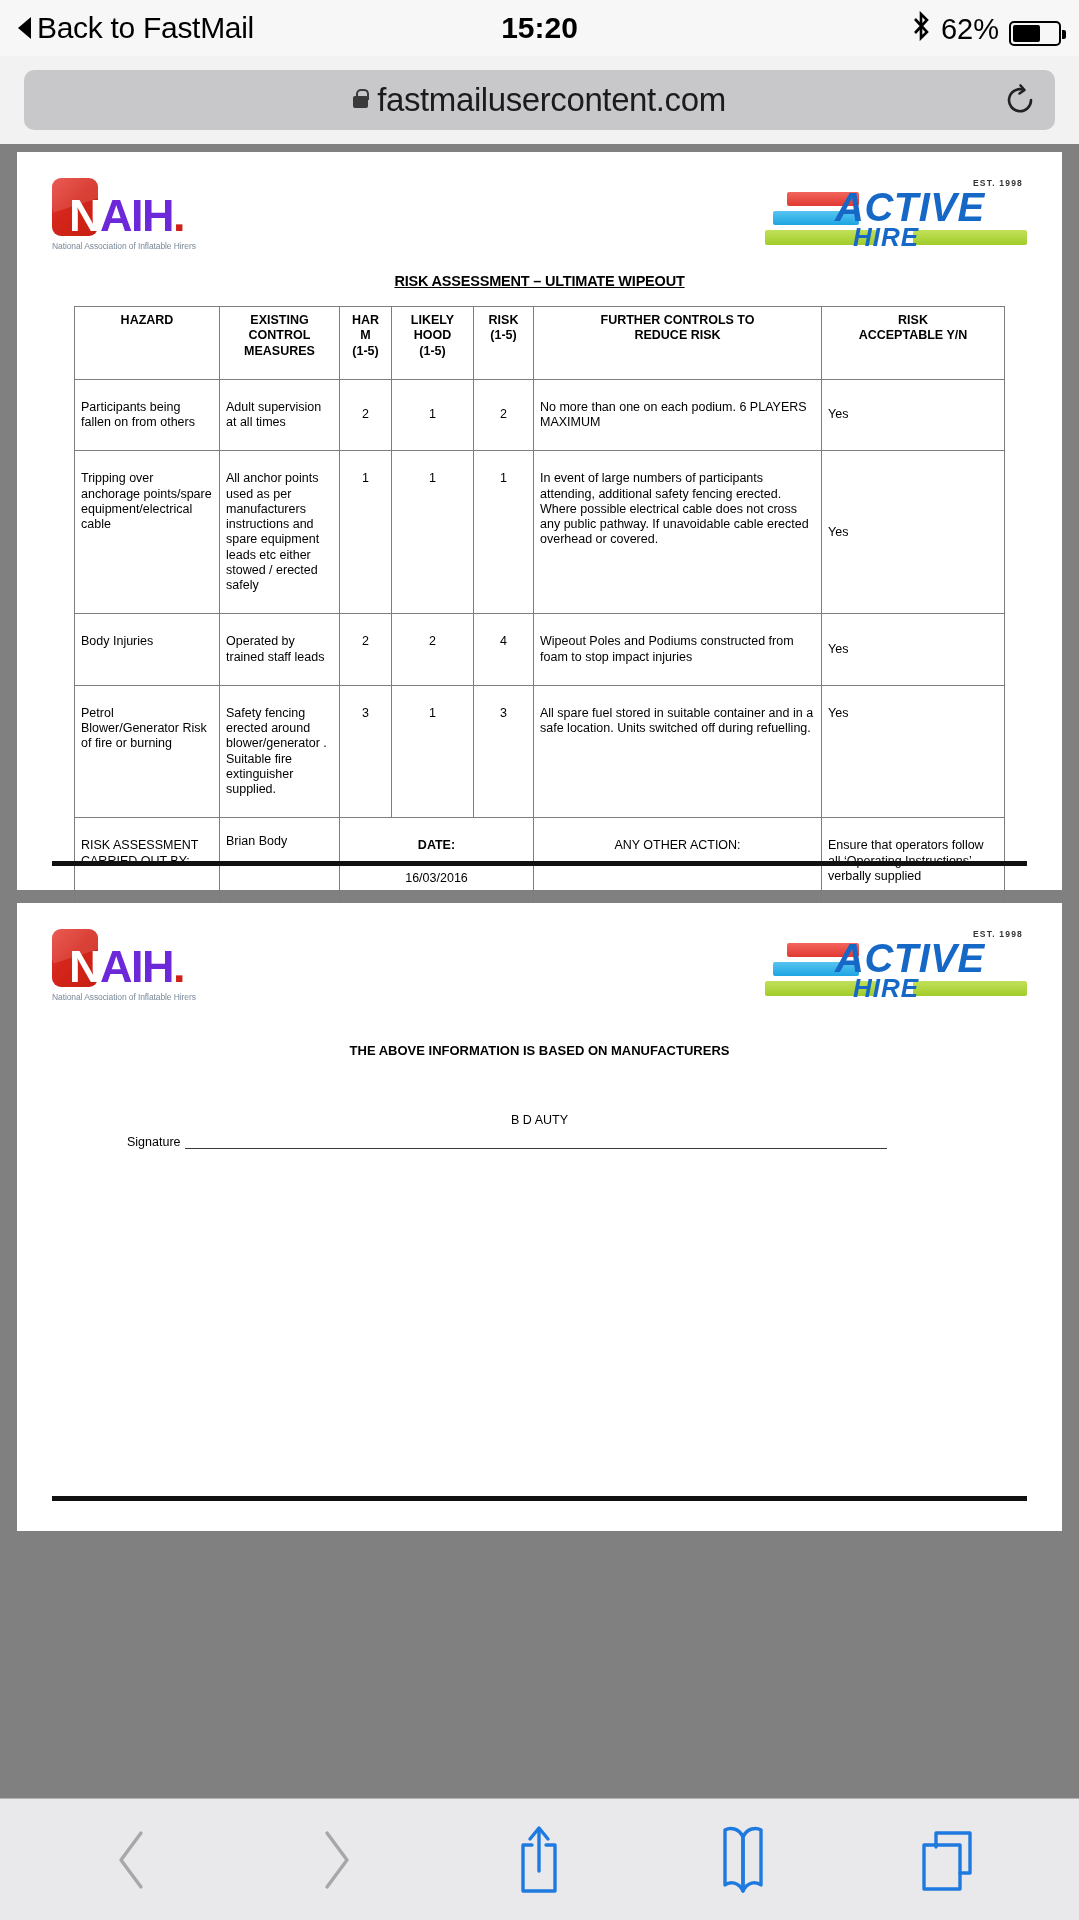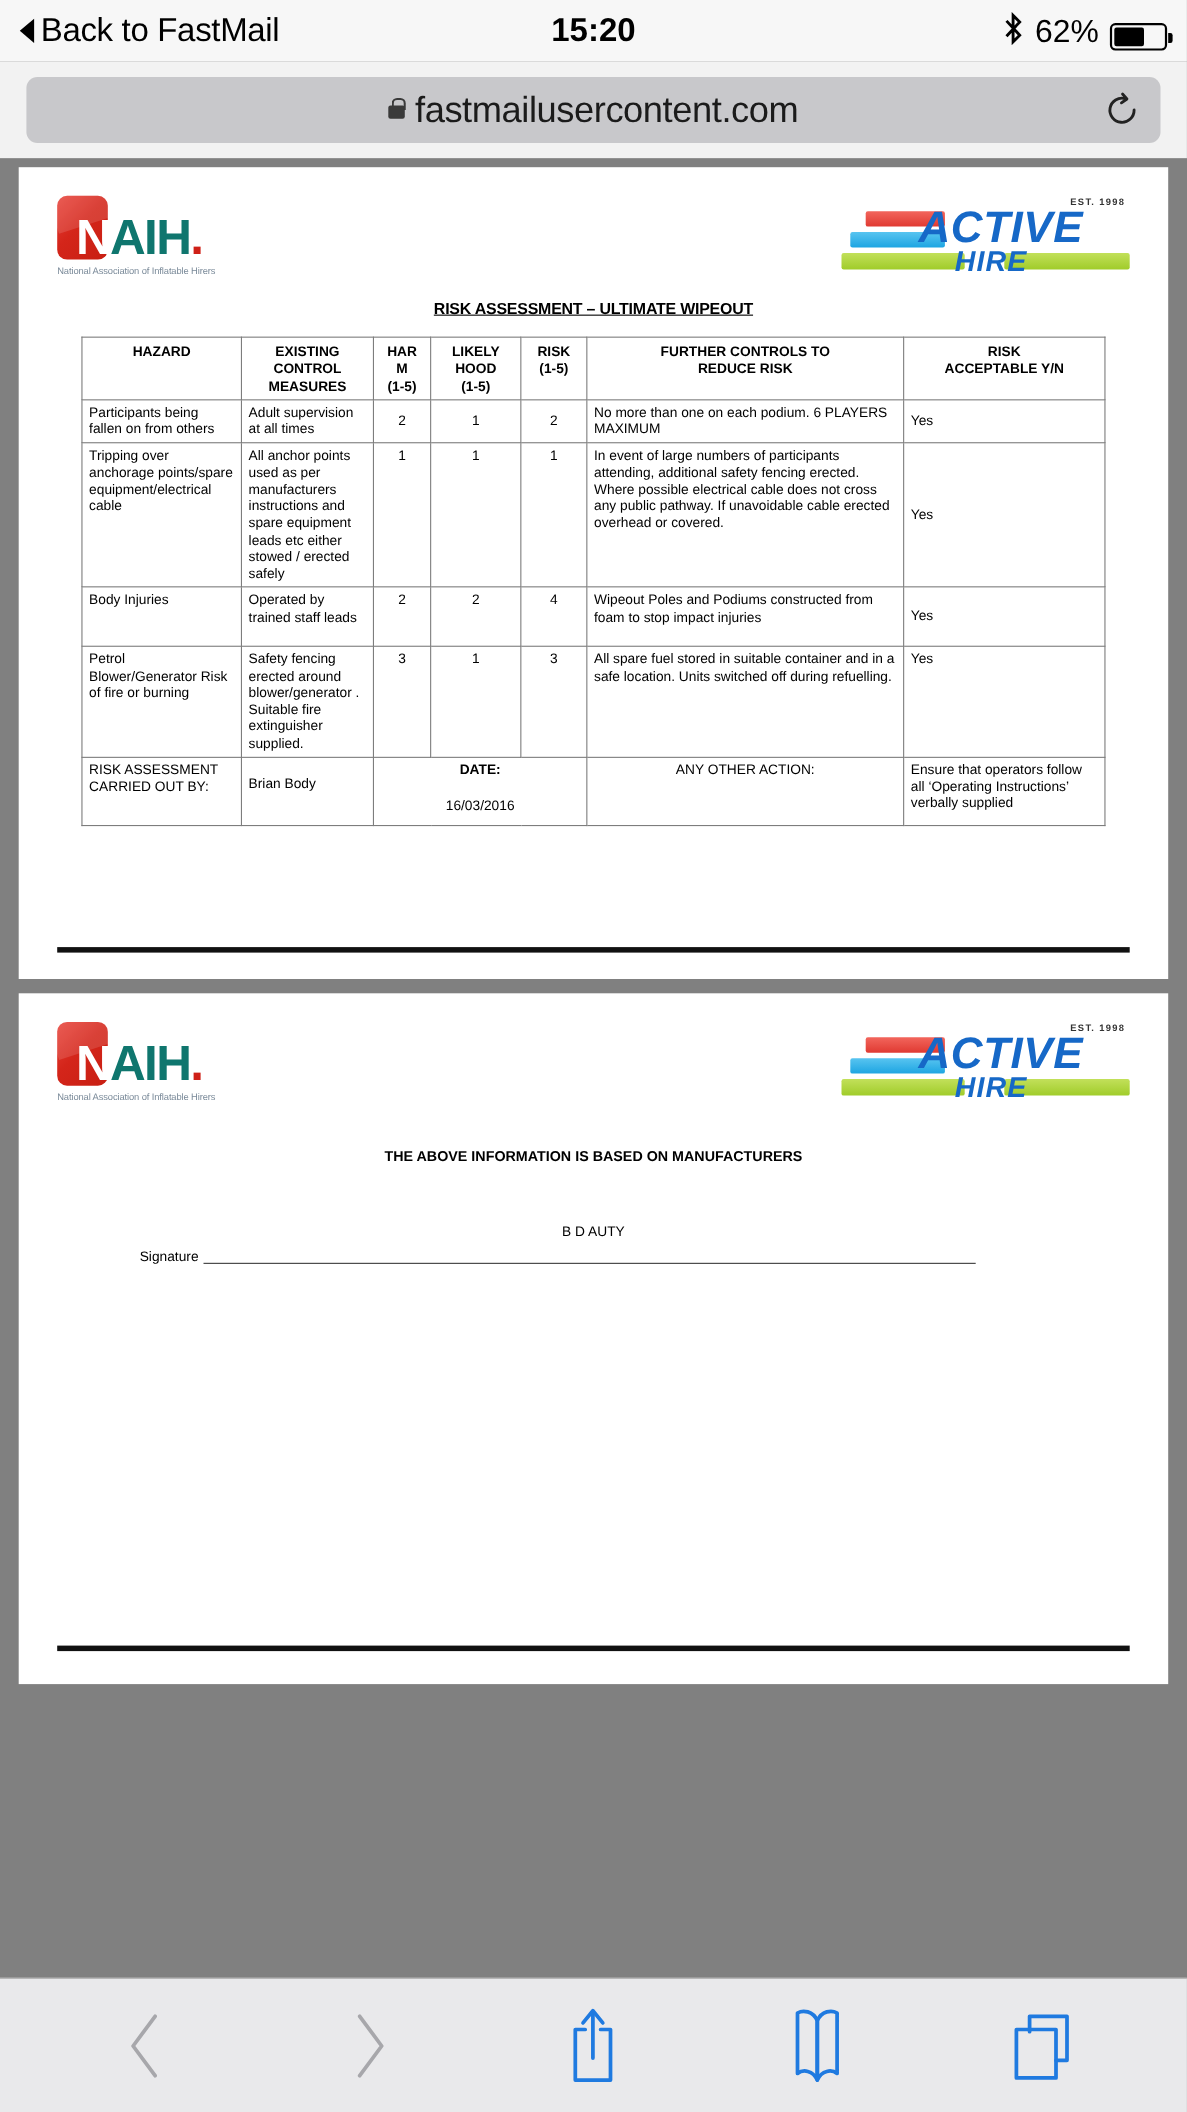--- a/index.html
+++ b/index.html
@@ -106,21 +106,21 @@
   .naih-sq::after {
     content:""; position:absolute; left:-6px; top:-14px; width:62px; height:40px;
     background: rgba(255,255,255,0.13); transform: rotate(-18deg);
   }
   .naih-letters {
     position: absolute; left: 17px; bottom: -2px;
     font-size: 45px; font-weight: bold; letter-spacing: -1.5px;
     font-family: "Liberation Sans", sans-serif; line-height: 1;
   }
   .naih-n { color: #ffffff; }
-  .naih-aih { color: #0f766e; }
+  .naih-aih { color: #6d28d9; }
   .naih-dot { color: #cf2017; }
   .naih-sub {
     font-size: 8.5px; color: #7a8a99; margin-top: 5px; letter-spacing: -0.1px;
     white-space: nowrap;
   }
 
   
   .active-logo { position: relative; width: 262px; height: 72px; }
   .ah-est {
     position: absolute; right: 4px; top: 0;
@@ -131,40 +131,40 @@
   .ah-bar-blue  { left: 8px;  top: 33px;  width: 86px;  height: 14px; background: linear-gradient(#58c4f0,#1da5e2); }
   .ah-bar-green { left: 0px;  top: 52px;  width: 112px; height: 15px; background: linear-gradient(#c2e05a,#a0cc2a); }
   .ah-bar-green2{ left: 148px;top: 52px;  width: 114px; height: 15px; background: linear-gradient(#c2e05a,#a0cc2a); }
   .ah-active {
     position: absolute; left: 70px; top: 9px;
     font-size: 40px; font-weight: bold; font-style: italic;
     color: #1668c7; letter-spacing: 0.5px; line-height: 1;
     font-family: "Liberation Sans", sans-serif;
   }
   .ah-hire {
-    position: absolute; left: 103px; top: 46px;
+    position: absolute; left: 88px; top: 46px;
     font-size: 26px; font-weight: bold; font-style: italic;
     color: #1668c7; letter-spacing: 1px; line-height: 1;
   }
 
   
   .ra-title {
     text-align: center; font-size: 14.5px; font-weight: bold;
     color: #000; text-decoration: underline; margin-top: 22px;
     letter-spacing: -0.2px;
   }
 
   
   table.ra {
     border-collapse: collapse; width: 930px; margin: 17px auto 0 auto;
     table-layout: fixed;
   }
   table.ra td, table.ra th {
     border: 1px solid #7d7d7d; vertical-align: top;
-    padding: 4px 6px; font-size: 12.5px; color: #000;
+    padding: 20px 6px; font-size: 12.5px; color: #000;
     line-height: 1.22; font-weight: normal; text-align: left;
   }
   table.ra th {
     text-align: center; font-weight: bold; font-size: 12.5px;
     vertical-align: top; padding-top: 6px;
   }
   .c-hazard  { width: 145px; }
   .c-ecm     { width: 120px; }
   .c-harm    { width: 52px; text-align: center !important; }
   .c-likely  { width: 82px; text-align: center !important; }

